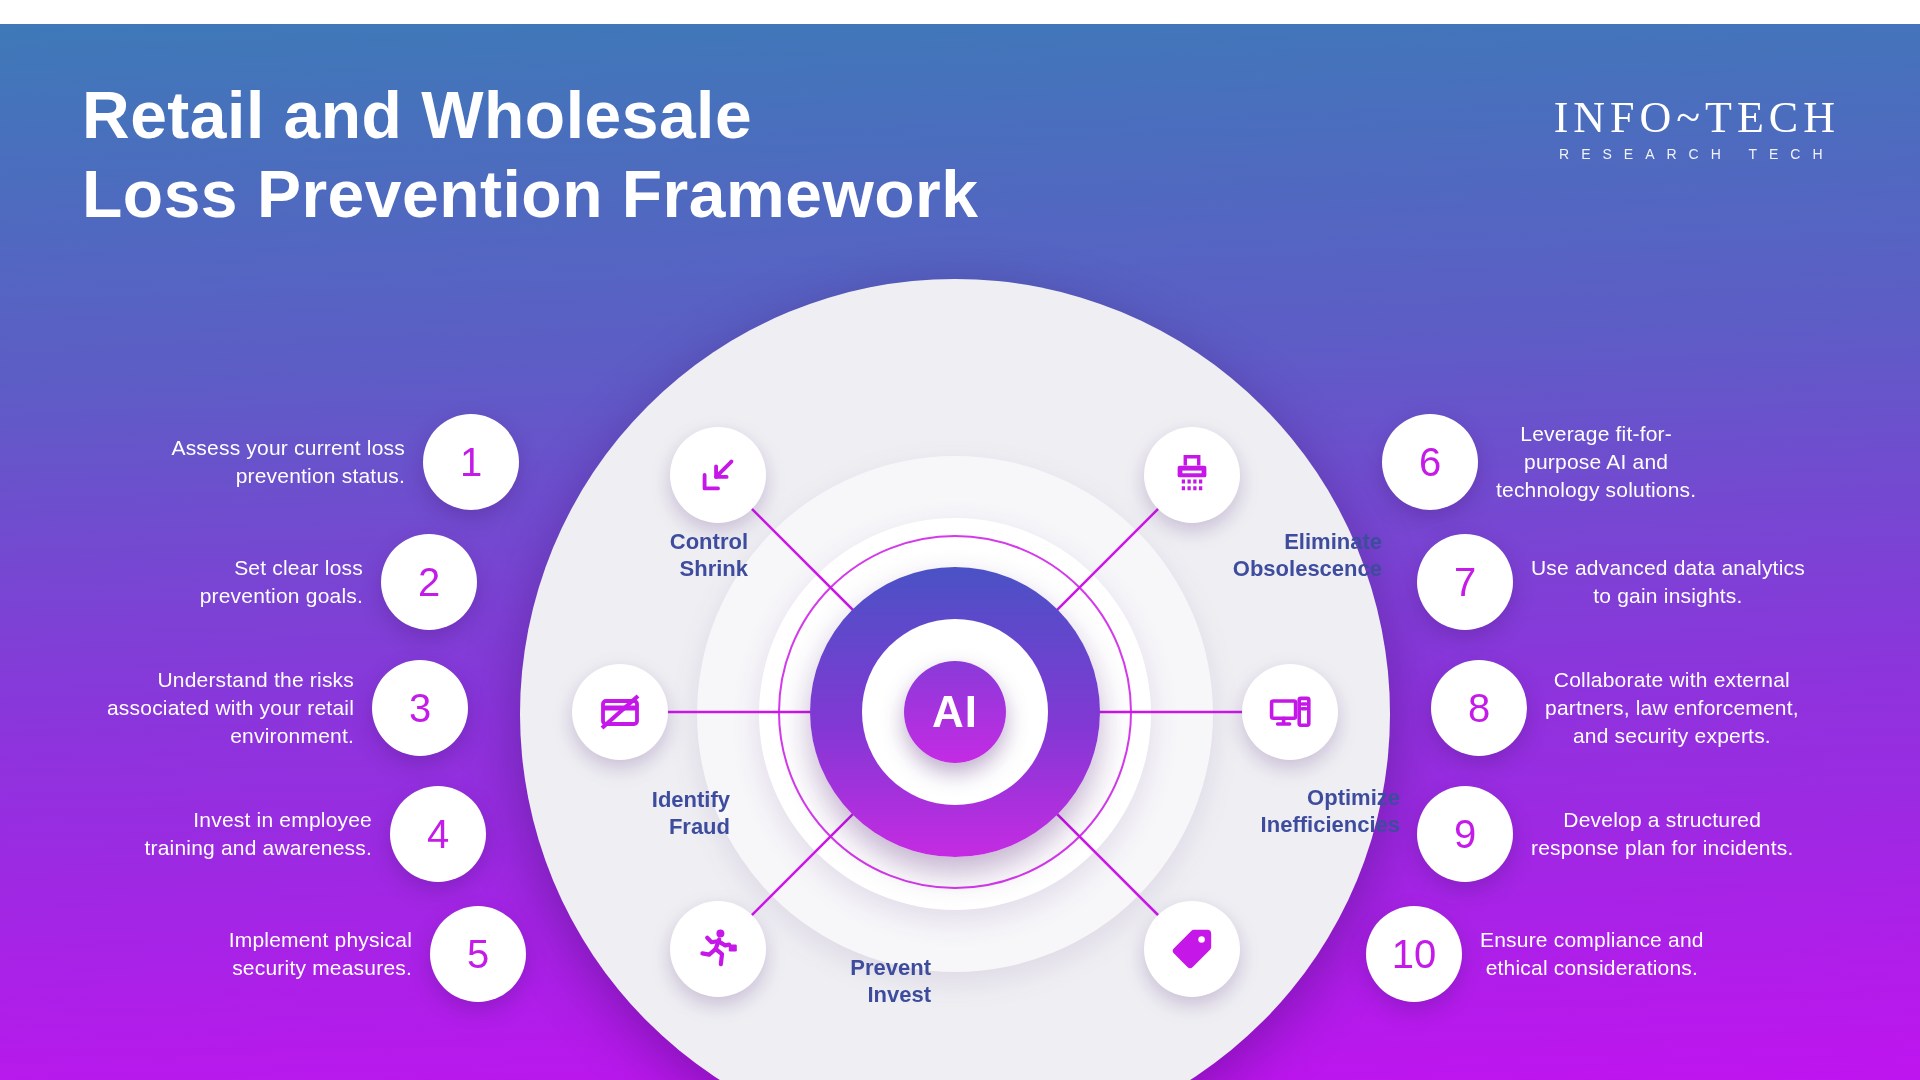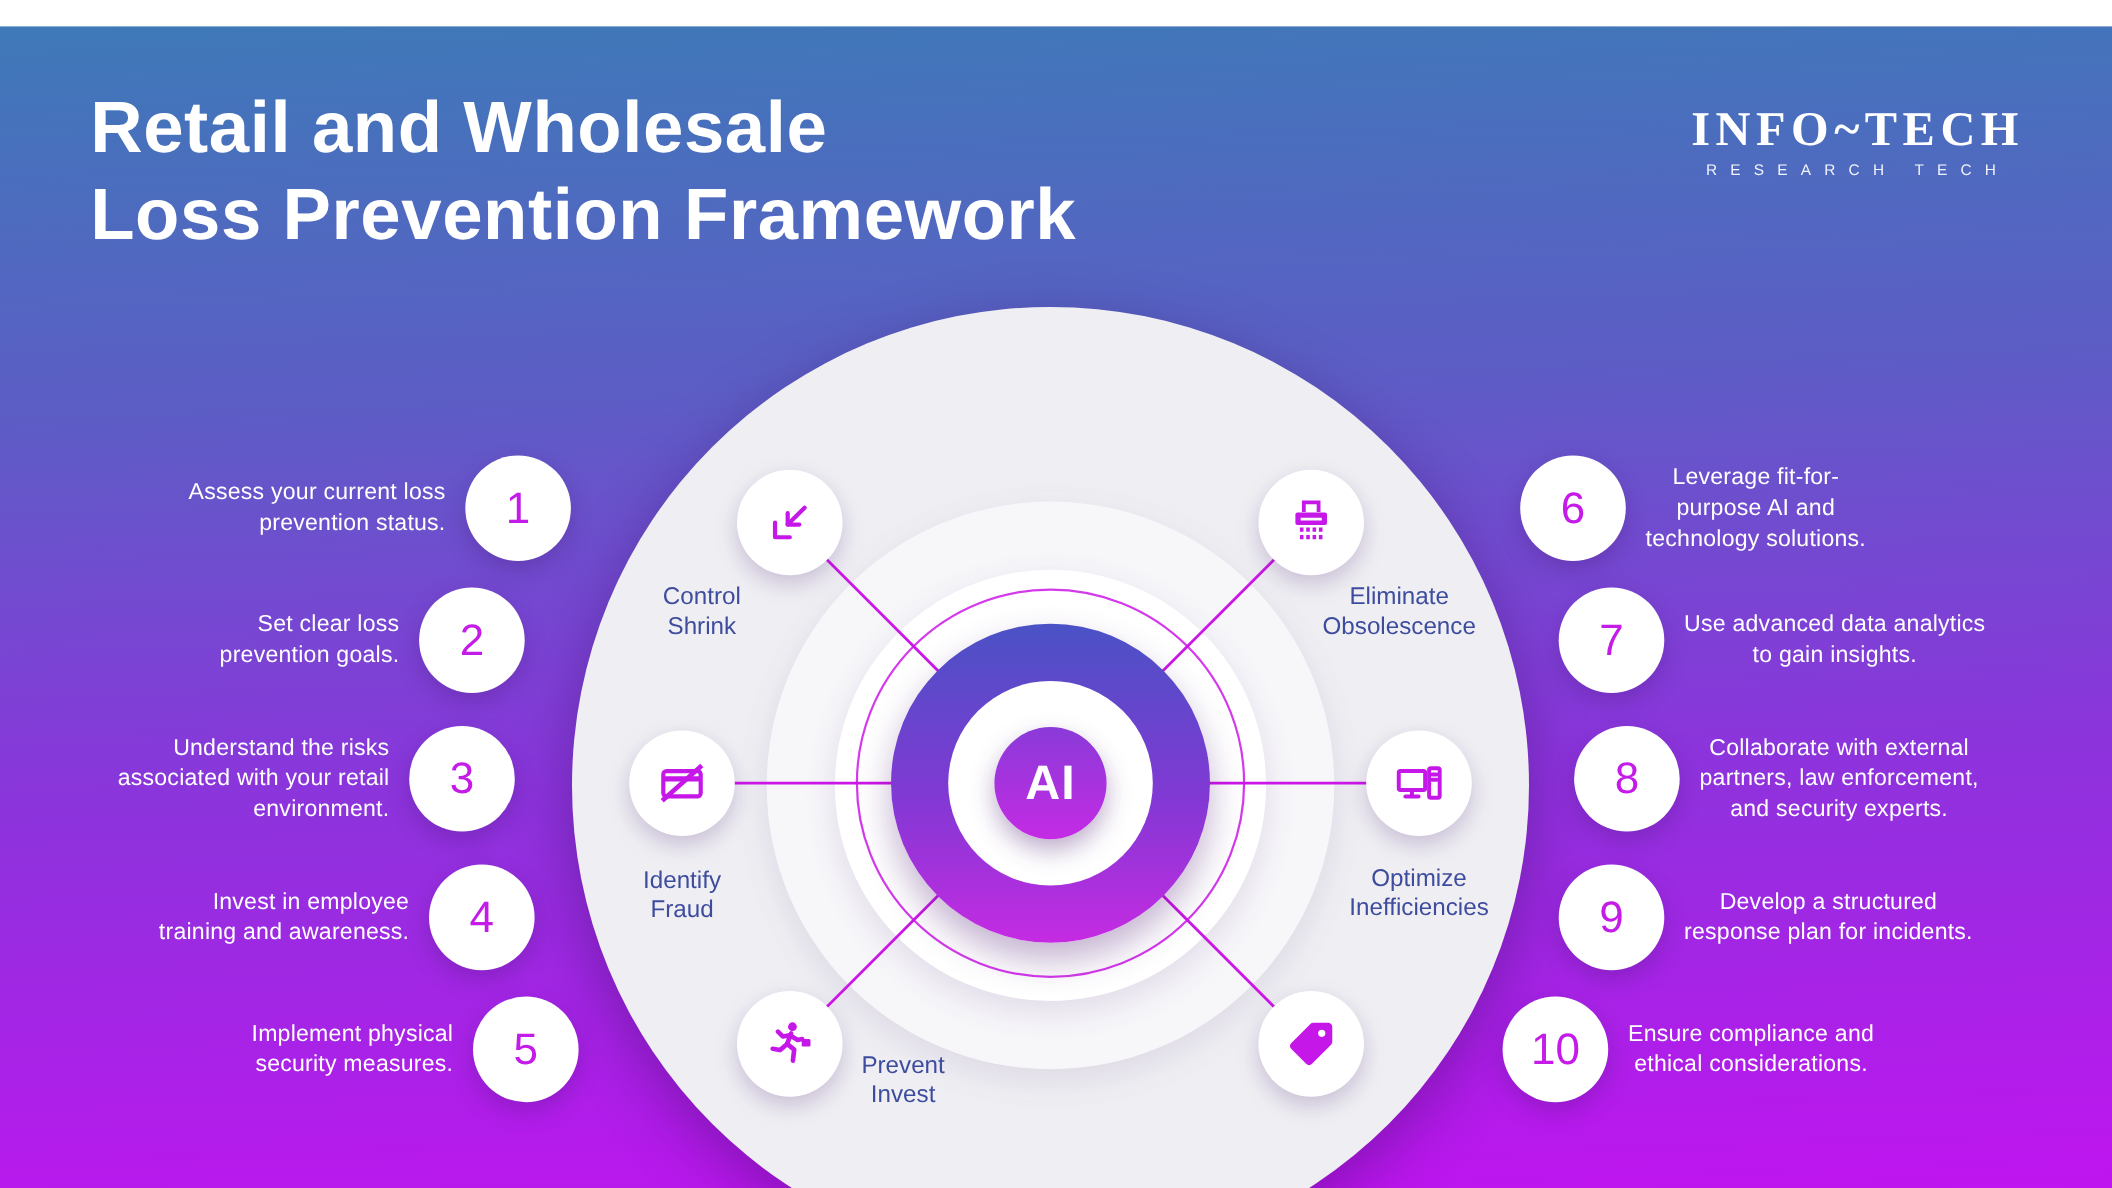--- a/index.html
+++ b/index.html
@@ -9,21 +9,21 @@
   .canvas {
     position:relative; width:1920px; height:1080px; overflow:hidden;
     background:linear-gradient(178deg, #3E79B8 0%, #5E5CC6 32%, #8C34DC 62%, #C212F0 100%);
     margin-top:24px;
   }
 
   
   .title { position:absolute; left:82px; top:52px; z-index:4; color:#FFFFFF;
            font-size:66px; font-weight:700; line-height:1.2; letter-spacing:.5px; }
   .logo  { position:absolute; right:80px; top:72px; z-index:4; color:#FFFFFF; text-align:center; }
-  .logo-main { font-family:"Liberation Serif", serif; font-size:44px; font-weight:700; letter-spacing:5px; line-height:1; }
+  .logo-main { font-family:"Liberation Serif", serif; font-size:44px; font-weight:400; letter-spacing:5px; line-height:1; }
   .logo-sub  { font-size:14px; letter-spacing:12px; margin-top:6px; opacity:.92; font-weight:400; }
 
   
   .ring { position:absolute; border-radius:50%; z-index:1; }
   .ring1 { left:520px; top:255px; width:870px; height:870px; background:#EFEFF3;
            box-shadow:0 18px 55px rgba(40,10,80,.35); }
   .ring2 { left:697px; top:432px; width:516px; height:516px; background:#F7F7FA;
            box-shadow:0 10px 30px rgba(70,20,110,.10); }
   .ring3 { left:759px; top:494px; width:392px; height:392px; background:#FFFFFF;
            box-shadow:0 10px 30px rgba(70,20,110,.12); }
@@ -40,22 +40,22 @@
   .ai-circle { position:absolute; left:904px; top:637px; width:102px; height:102px; border-radius:50%;
            background:linear-gradient(180deg,#8A3AD8 0%, #C42BE4 100%);
            box-shadow:0 10px 22px rgba(70,20,110,.35); z-index:3;
            display:flex; align-items:center; justify-content:center;
            color:#FFFFFF; font-size:44px; font-weight:700; letter-spacing:1px; }
 
   
   .node { position:absolute; width:96px; height:96px; border-radius:50%; background:#FFFFFF;
           box-shadow:0 8px 20px rgba(70,20,110,.22); z-index:3;
           display:flex; align-items:center; justify-content:center; }
-  .node-label { position:absolute; width:220px; z-index:3; text-align:center;
-          color:#3E4C9E; font-size:22px; font-weight:400; line-height:1.22; white-space:pre-line; }
+  .node-label { position:absolute; width:220px; z-index:3; text-align:right;
+          color:#3E4C9E; font-size:22px; font-weight:700; line-height:1.22; white-space:pre-line; }
 
   
   .num-circle { position:absolute; width:96px; height:96px; border-radius:50%; background:#FFFFFF;
           box-shadow:0 8px 20px rgba(70,20,110,.28); z-index:3;
           display:flex; align-items:center; justify-content:center;
           color:#C41BE9; font-size:40px; font-weight:500; }
   .step { position:absolute; z-index:3; display:flex; align-items:center; height:130px;
           color:#FFFFFF; font-size:21px; line-height:1.34; letter-spacing:.2px; white-space:pre-line; }
   .step.left  { justify-content:flex-end; text-align:right; width:360px; }
   .step.right { justify-content:flex-start; text-align:center; width:360px; }

